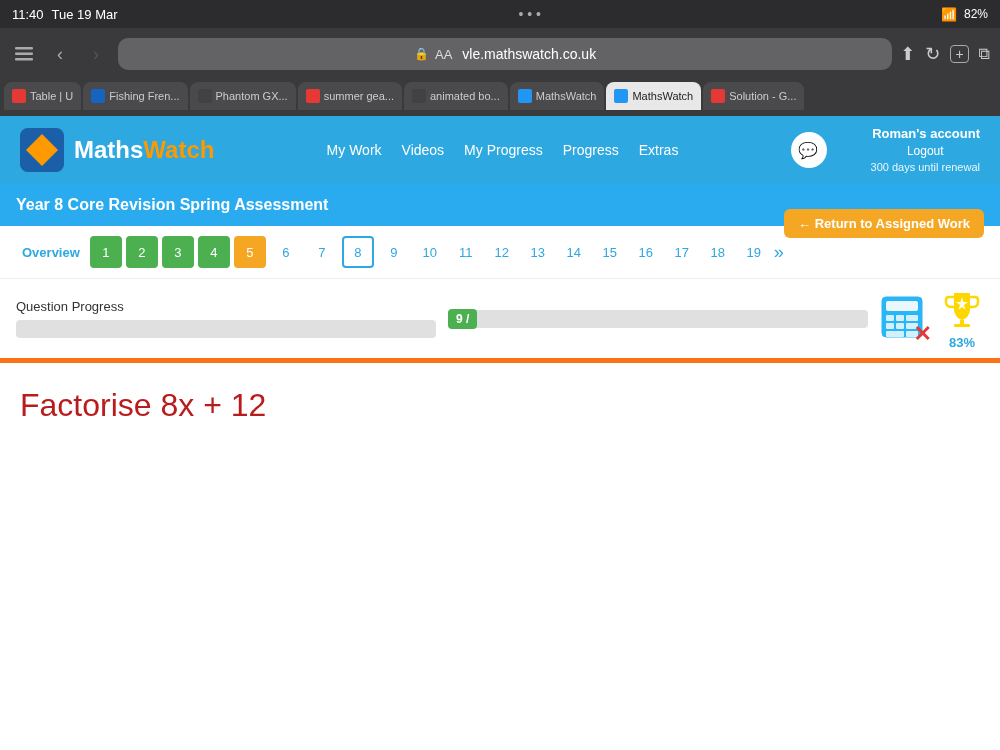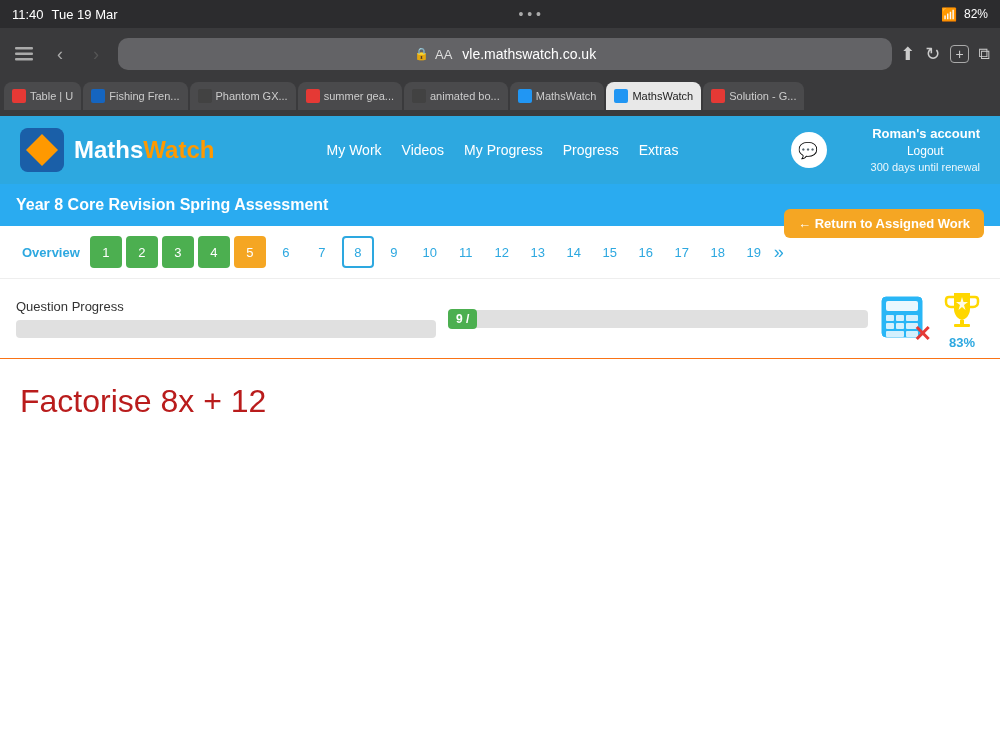--- a/index.html
+++ b/index.html
@@ -261,21 +261,21 @@
       color: #b91c1c;
       font-weight: 400;
     }
 
     
     .progress-row {
       display: flex;
       align-items: center;
       padding: 8px 16px;
       gap: 12px;
-      border-bottom: 1px solid #f97316;
+      border-bottom: 5px solid #f97316;
     }
     .progress-col { flex: 1; }
     .progress-icons { display: flex; align-items: center; gap: 12px; flex-shrink: 0; }
   </style>
 </head>
 <body>
 
 <div class="status-bar">
   <div class="status-left">
     <span>11:40</span>

